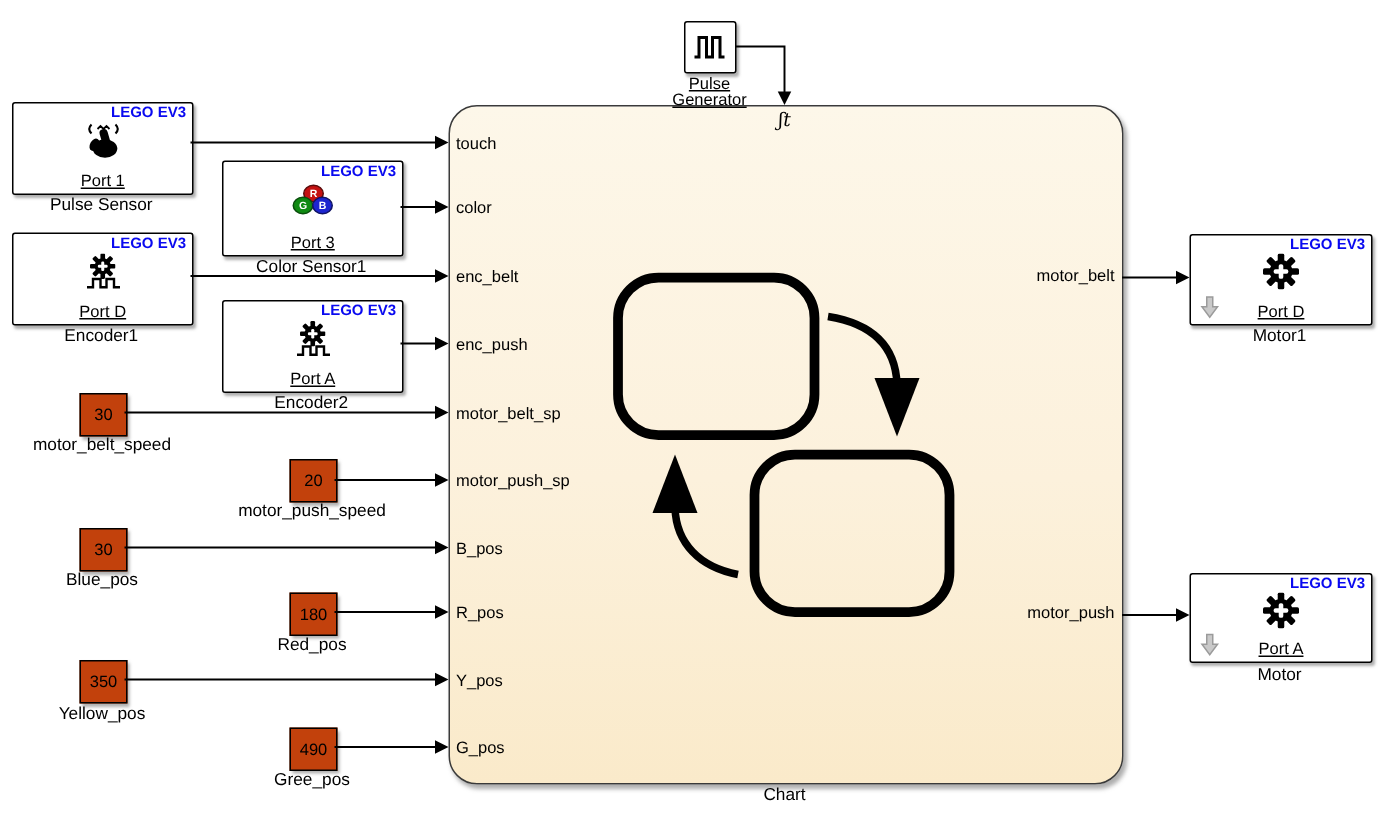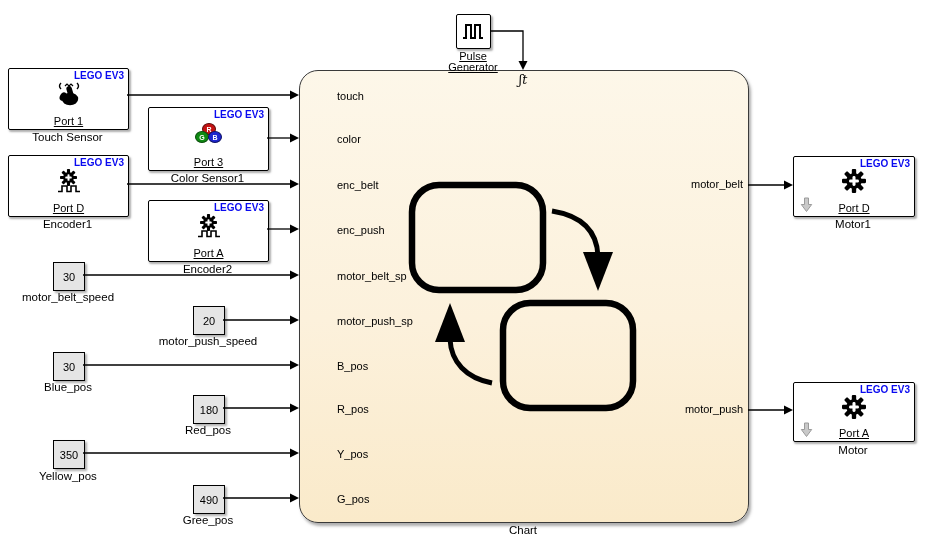--- a/index.html
+++ b/index.html
@@ -17,33 +17,33 @@
     letter-spacing:0;
   }
   .portlbl{
     position:absolute;bottom:2px;left:0;width:100%;text-align:center;font-size:11px;color:#000;text-decoration:underline;
   }
   .blklbl{
     position:absolute;text-align:center;font-size:11.5px;color:#000;line-height:12px;
   }
   
   .cblk{
-    position:absolute;width:30px;height:27px;background:#e5e5e5;border:1.5px solid #000;
+    position:absolute;width:30px;height:27px;background:#c2410c;border:1.5px solid #000;
     box-shadow:1.5px 2px 2px rgba(110,110,110,.55);
     display:flex;align-items:center;justify-content:center;font-size:11px;
   }
   
   .chart{
     position:absolute;left:299px;top:70px;width:448px;height:451px;
     background:linear-gradient(180deg,#fdf7e9 0%,#fcf1dc 55%,#faeaca 100%);
     border:1px solid #3a3a3a;border-radius:19px;
     box-shadow:2px 3px 3px rgba(120,120,120,.6);
   }
   .cport{
-    position:absolute;font-size:11px;color:#000;transform:translateY(-50%);white-space:nowrap;margin-left:33px;
+    position:absolute;font-size:11px;color:#000;transform:translateY(-50%);white-space:nowrap;
   }
   .cport.out{text-align:right;}
   
   .icon{position:absolute;display:block;}
   .rgbwrap{position:absolute;width:30px;height:25px;}
   .cc{
     position:absolute;width:14px;height:12px;border-radius:50%;
     display:flex;align-items:center;justify-content:center;
     font-size:7px;font-weight:bold;color:#fff;border:1px solid #222;
     box-sizing:border-box;
@@ -98,21 +98,21 @@
       <path d="M10 5 l2 -2 l2 2 l2 -2 l2 2" fill="none" stroke="#000" stroke-width="1.2"></path>
       <g fill="#000">
         <rect x="12" y="5" width="5.5" height="12" rx="2.7" transform="rotate(-16 14.5 10)"></rect>
         <ellipse cx="15" cy="18" rx="8.2" ry="6.2"></ellipse>
         <ellipse cx="8" cy="15.5" rx="3" ry="4.4" transform="rotate(28 8 15.5)"></ellipse>
       </g>
     </svg>
   </span>
   <span class="portlbl">Port 1</span>
 </div>
-<div class="blklbl" style="left:8px;top:131px;width:119px">Touch Sensor</div>
+<div class="blklbl" style="left:8px;top:131px;width:119px">Pulse Sensor</div>
 
 <div class="blk" style="left:148px;top:107px;width:119px;height:62px">
   <span class="brand">LEGO EV3</span>
   <span class="rgbwrap" style="left:45px;top:15px">
     <span class="cc r">R</span>
     <span class="cc g">G</span>
     <span class="cc b">B</span>
   </span>
   <span class="portlbl">Port 3</span>
 </div>

